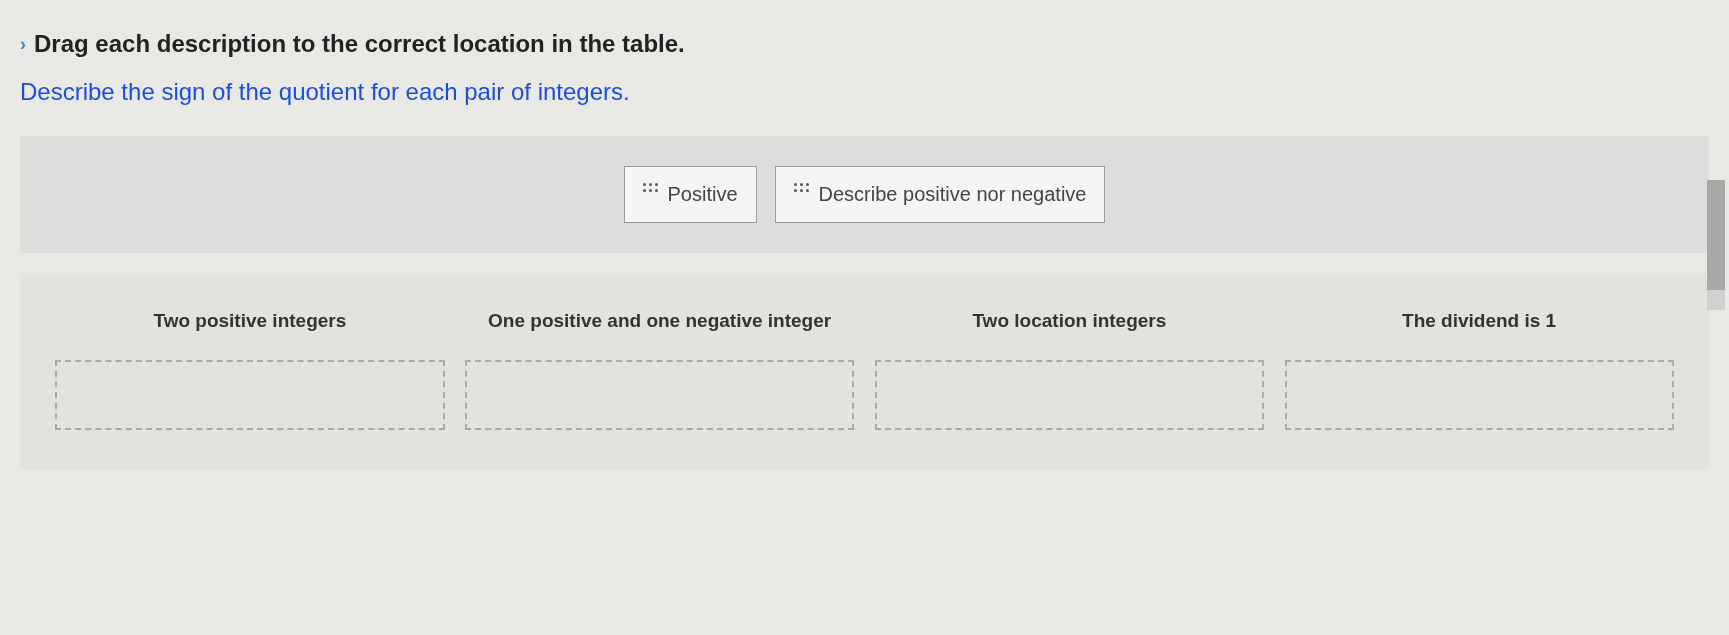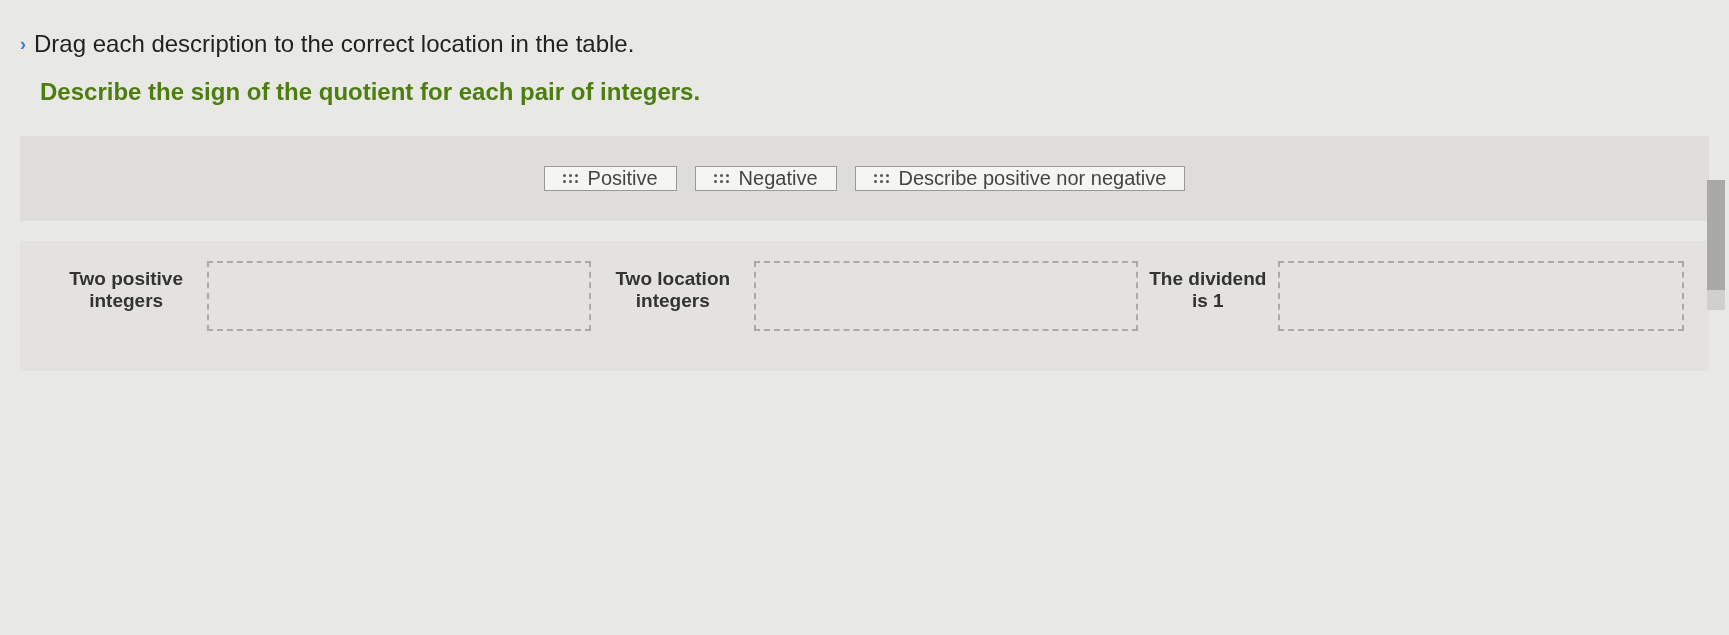--- a/index.html
+++ b/index.html
@@ -20,46 +20,45 @@
       align-items: center;
       gap: 8px;
       margin-bottom: 20px;
     }
     .chevron {
       color: #3a7bc8;
       font-size: 18px;
       font-weight: bold;
     }
     .instruction-text {
-      font-weight: normal;
+      font-weight: bold;
       font-size: 24px;
       color: #222;
     }
     .subinstruction {
       font-size: 24px;
-      color: #4d7c0f;
+      color: #1d4ed8;
       margin-bottom: 30px;
-      font-weight: 700;
-      margin-left: 20px;
+      font-weight: 400;
     }
     .drag-bank {
       background: #dedddb;
       padding: 30px 20px;
       display: flex;
       justify-content: center;
       gap: 18px;
       margin-bottom: 20px;
       position: relative;
     }
     .drag-chip {
       background: #f5f5f3;
       border: 1px solid #999;
-      padding: 0 18px;
-      display: flex;
-      align-items: center;
+      padding: 16px 18px;
+      display: flex;
+      align-items: flex-start;
       gap: 10px;
       font-size: 20px;
       color: #444;
       cursor: grab;
       user-select: none;
     }
     .grip-icon {
       display: inline-flex;
       flex-direction: column;
       gap: 3px;
@@ -78,20 +77,21 @@
       background: #e3e2df;
       padding: 20px 25px 40px 25px;
     }
     .columns {
       display: flex;
       gap: 0;
     }
     .col {
       flex: 1;
       display: flex;
+      flex-direction: column;
       align-items: center;
     }
     .col-header {
       font-weight: bold;
       font-size: 19px;
       color: #333;
       text-align: center;
       min-height: 55px;
       display: flex;
       align-items: center;
@@ -143,35 +143,20 @@
         </span>
       <span class="grip-row">
           <span class="grip-dot"></span>
           <span class="grip-dot"></span>
           <span class="grip-dot"></span>
         </span>
     </span>
     <span>Positive</span>
   </div>
 
-  <div class="drag-chip">
-    <span class="grip-icon">
-      <span class="grip-row">
-          <span class="grip-dot"></span>
-          <span class="grip-dot"></span>
-          <span class="grip-dot"></span>
-        </span>
-      <span class="grip-row">
-          <span class="grip-dot"></span>
-          <span class="grip-dot"></span>
-          <span class="grip-dot"></span>
-        </span>
-    </span>
-    <span>Negative</span>
-  </div>
 
   <div class="drag-chip">
     <span class="grip-icon">
       <span class="grip-row">
           <span class="grip-dot"></span>
           <span class="grip-dot"></span>
           <span class="grip-dot"></span>
         </span>
       <span class="grip-row">
           <span class="grip-dot"></span>
@@ -185,20 +170,24 @@
 </div>
 
 <div class="table-area">
   <div class="columns">
 
     <div class="col">
       <div class="col-header">Two positive integers</div>
       <div class="drop-zone"></div>
     </div>
 
+    <div class="col">
+      <div class="col-header">One positive and one negative integer</div>
+      <div class="drop-zone"></div>
+    </div>
 
     <div class="col">
       <div class="col-header">Two location integers</div>
       <div class="drop-zone"></div>
     </div>
 
     <div class="col">
       <div class="col-header">The dividend is 1</div>
       <div class="drop-zone"></div>
     </div>

